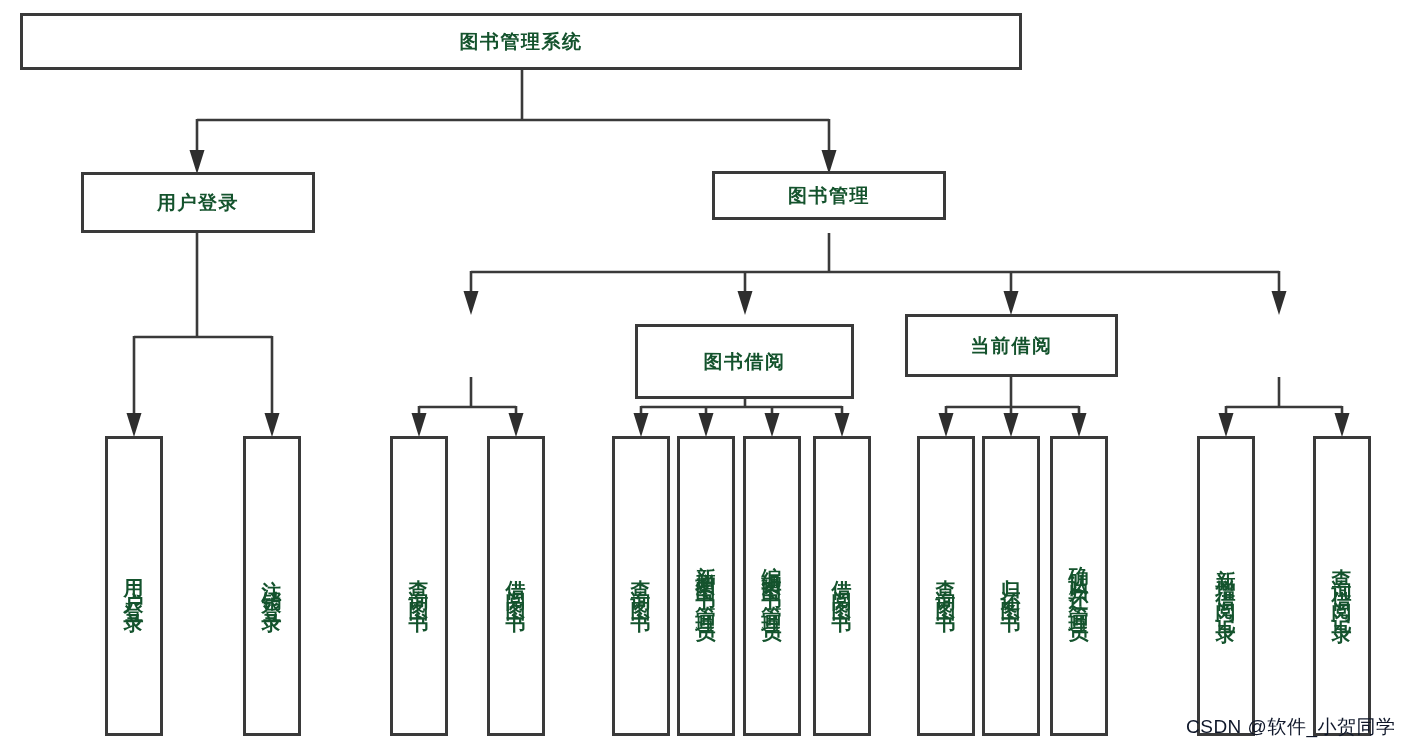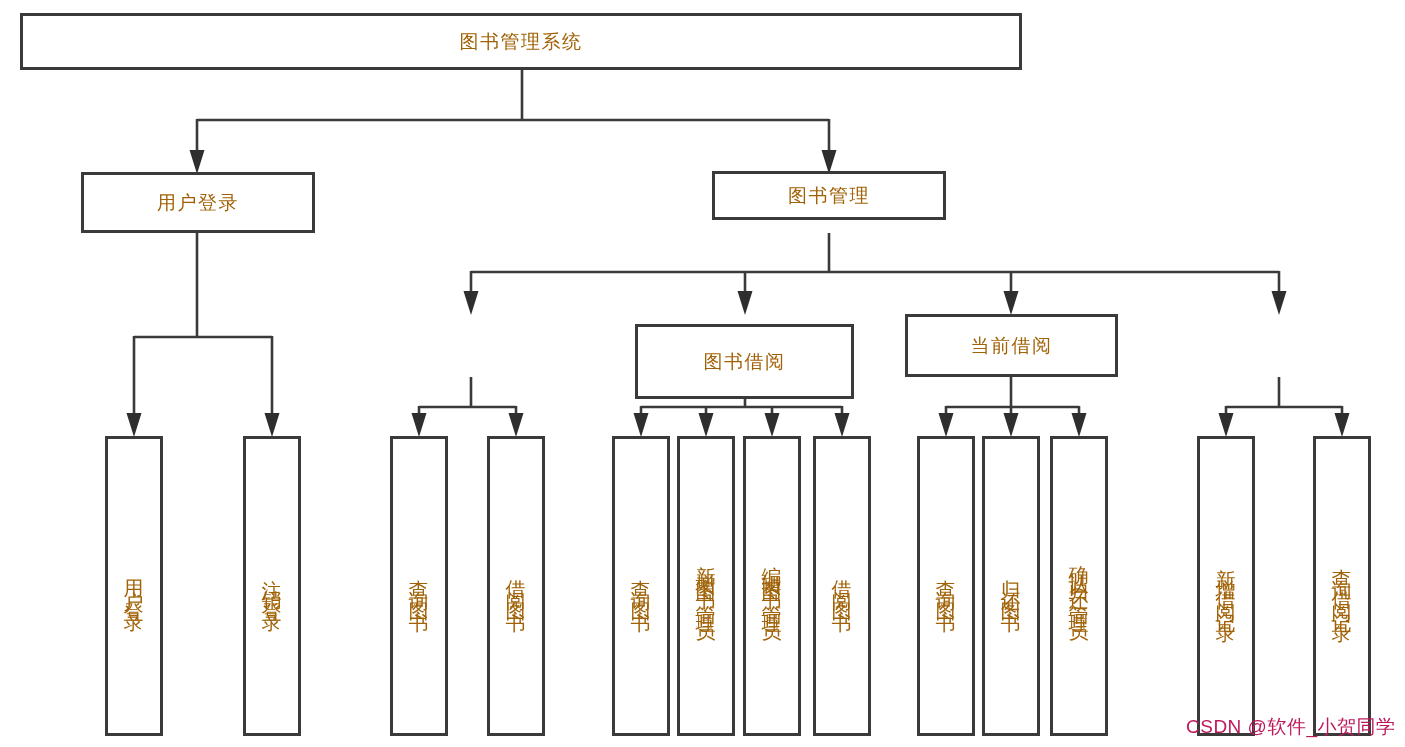--- a/index.html
+++ b/index.html
@@ -3,25 +3,25 @@
 <meta charset="utf-8">
 <style>
   html,body{margin:0;padding:0;background:#ffffff;}
   body{font-family:"Liberation Sans","DejaVu Sans",sans-serif;}
   .stage{position:relative;width:1405px;height:747px;background:#ffffff;overflow:hidden;}
   .wires{position:absolute;left:0;top:0;width:1405px;height:747px;}
   .wires line{stroke:#3a3a3a;stroke-width:2.6;}
   .wires polygon{fill:#2e2e2e;}
   .box{position:absolute;box-sizing:border-box;border:3px solid #3a3a3a;background:#ffffff;
        display:flex;align-items:center;justify-content:center;}
-  .lbl{font-size:19px;color:#a16207;letter-spacing:1.5px;white-space:nowrap;}
+  .lbl{font-size:19px;color:#14532d;letter-spacing:1.5px;white-space:nowrap;font-weight:bold;}
   .leaf .lbl{writing-mode:vertical-rl;text-orientation:mixed;font-size:20px;
              letter-spacing:11px;line-height:1;white-space:normal;}
   .leaf.long .lbl{letter-spacing:8px;}
-  .watermark{position:absolute;left:1186px;top:714px;font-size:19px;color:#be185d;
+  .watermark{position:absolute;left:1186px;top:714px;font-size:19px;color:#0f172a;
              letter-spacing:0.5px;white-space:nowrap;z-index:5;}
 </style>
 </head>
 <body>
 
 <div class="stage">
 
   <svg class="wires" viewBox="0 0 1405 747">
 
     <g>

